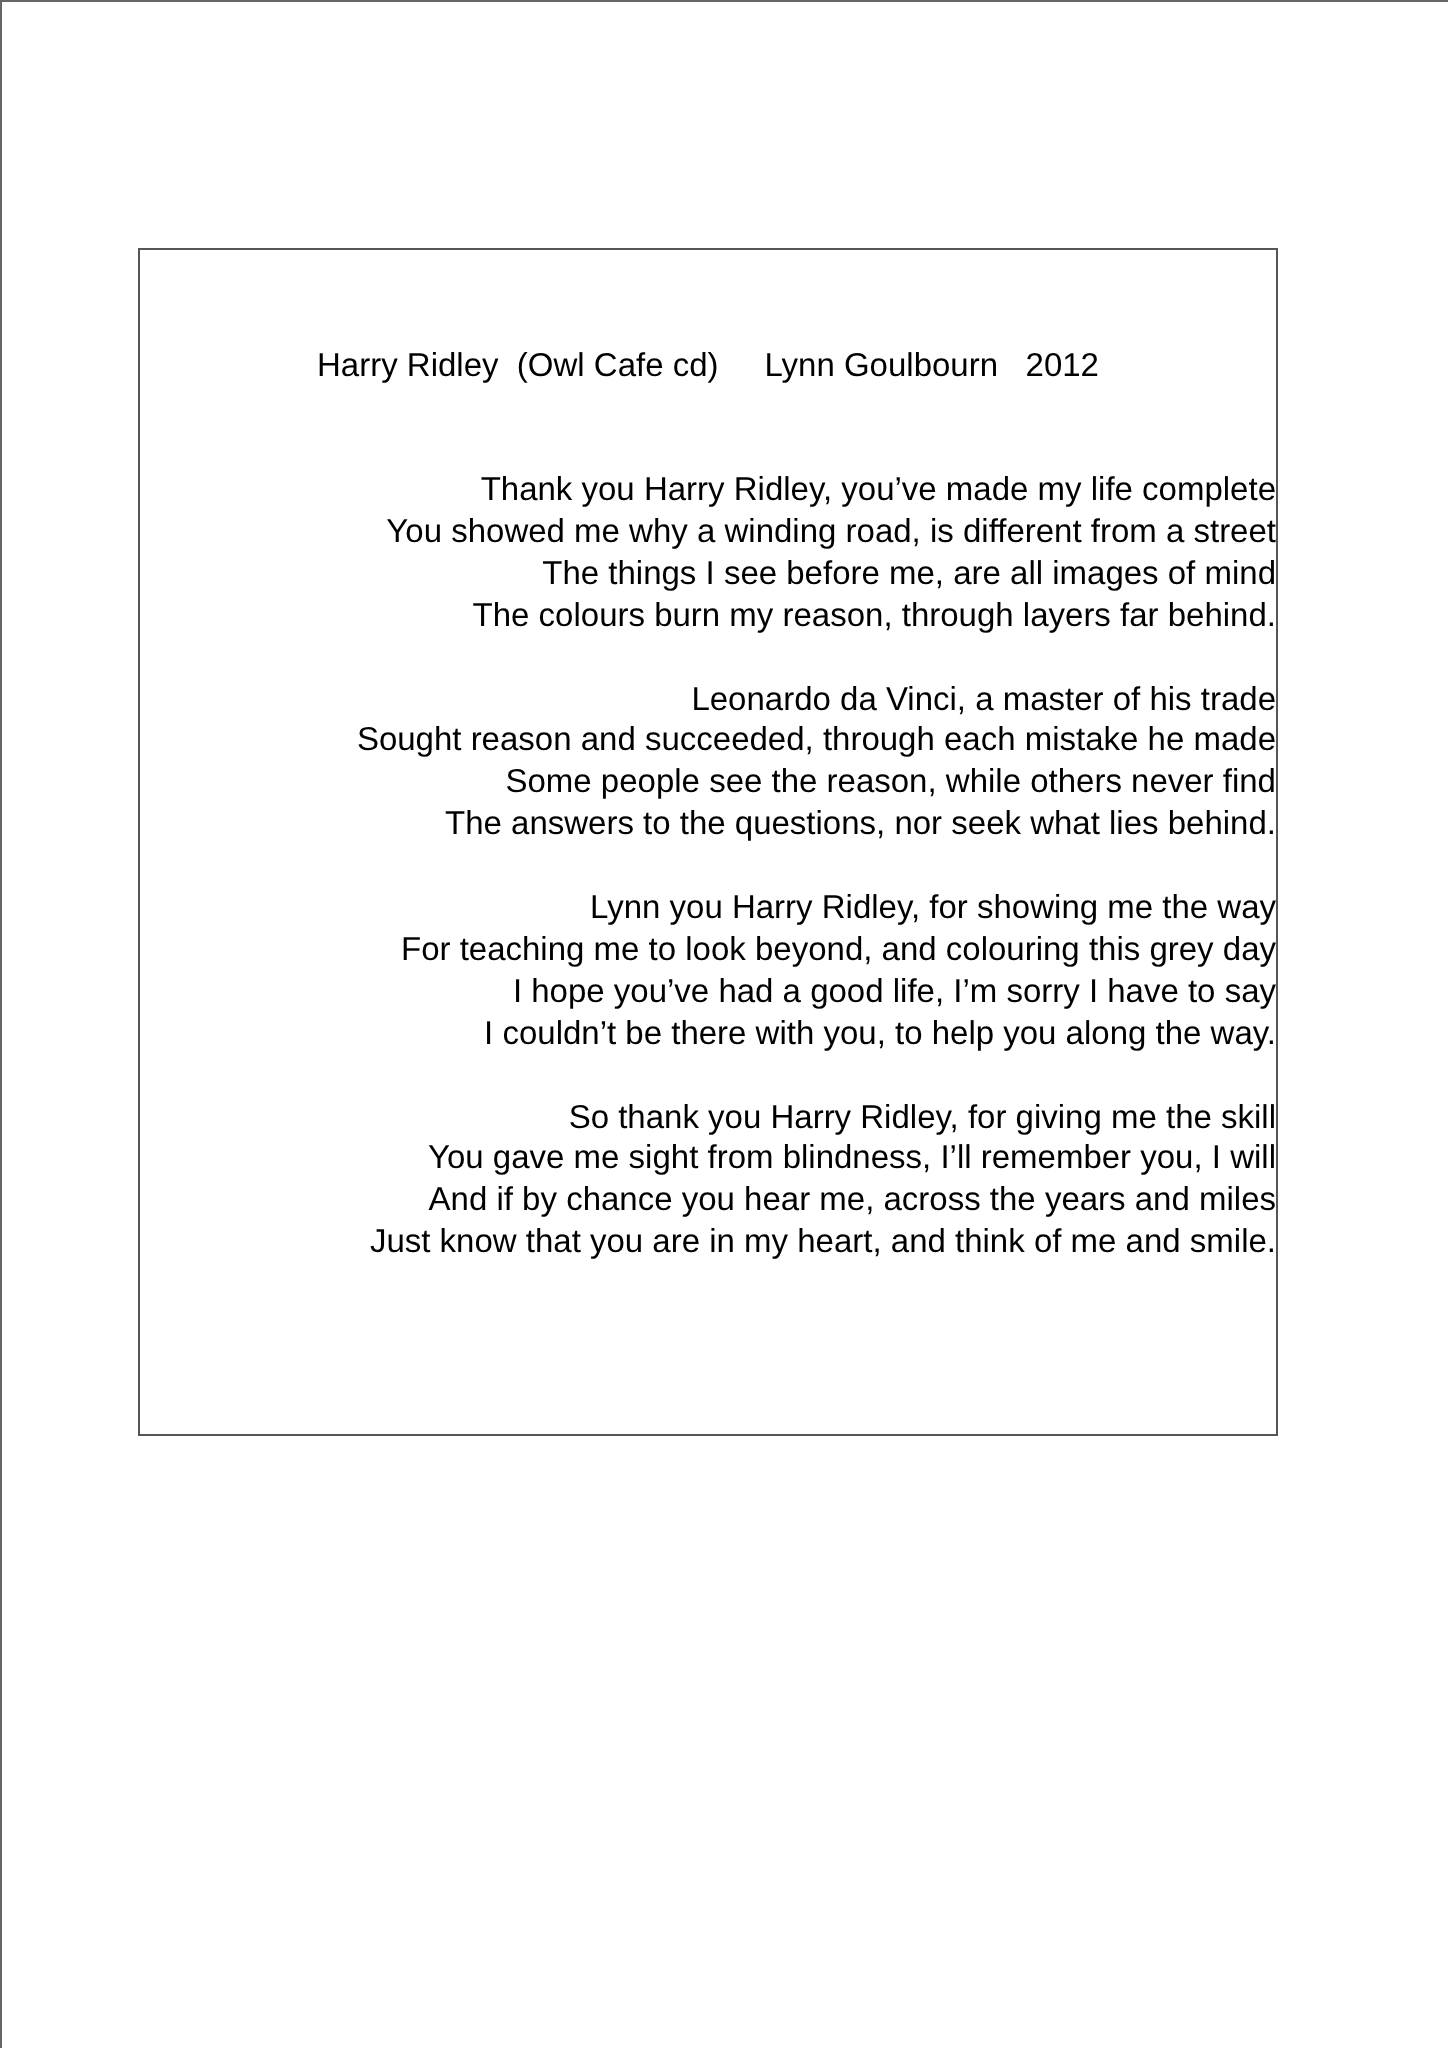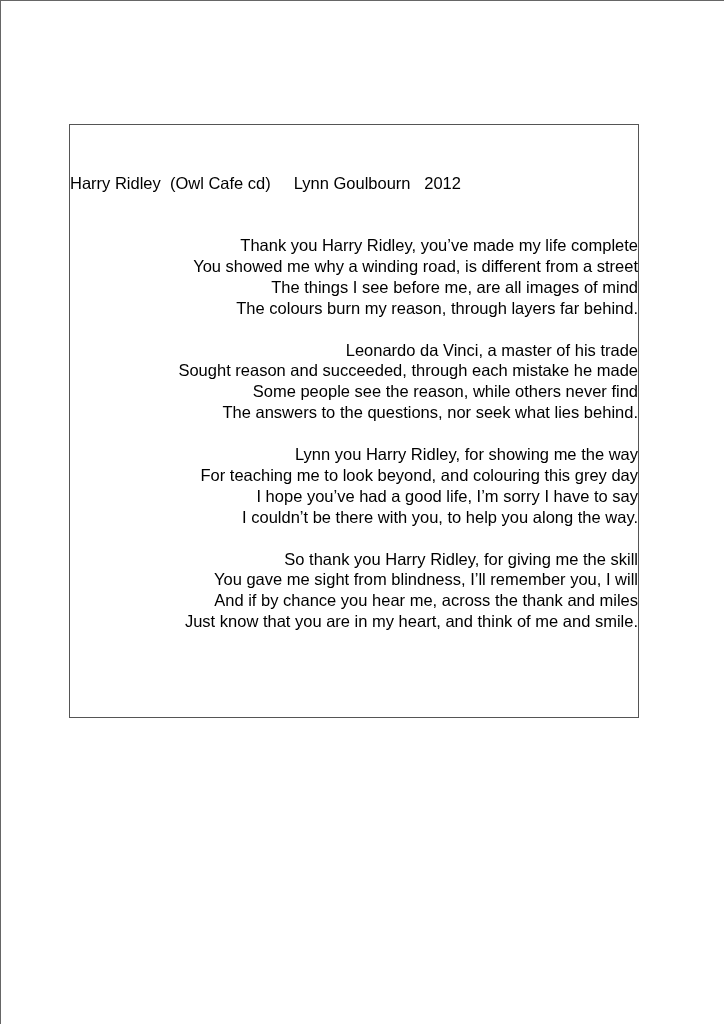--- a/index.html
+++ b/index.html
@@ -34,21 +34,21 @@
       width: 568px;
       height: 592px;
       border: 1px solid #555555;
       box-sizing: content-box;
     }
     .title-line {
       position: absolute;
       left: 0;
       right: 0;
       top: 48px;
-      text-align: left;
+      text-align: center;
       font-size: 16.5px;
       line-height: 20px;
       white-space: pre;
     }
     .verses {
       position: absolute;
       left: 0;
       right: 0;
       top: 110px;
       text-align: center;
@@ -88,17 +88,17 @@
     </div>
     <div class="stanza">
       <span class="line">Lynn you Harry Ridley, for showing me the way</span>
       <span class="line">For teaching me to look beyond, and colouring this grey day</span>
       <span class="line">I hope you’ve had a good life, I’m sorry I have to say</span>
       <span class="line">I couldn’t be there with you, to help you along the way.</span>
     </div>
     <div class="stanza">
       <span class="line">So thank you Harry Ridley, for giving me the skill</span>
       <span class="line">You gave me sight from blindness, I’ll remember you, I will</span>
-      <span class="line">And if by chance you hear me, across the thank and miles</span>
+      <span class="line">And if by chance you hear me, across the years and miles</span>
       <span class="line">Just know that you are in my heart, and think of me and smile.</span>
     </div>
   </div>
 </div>
 
 </body></html>

